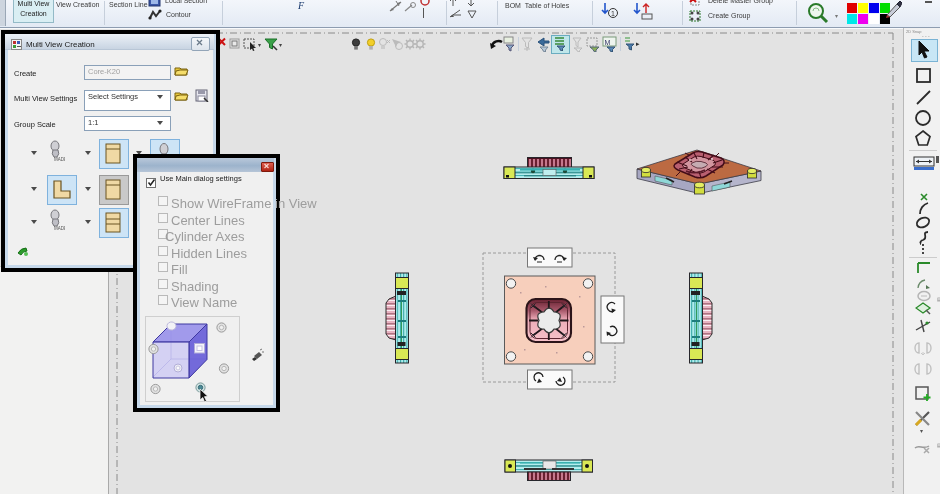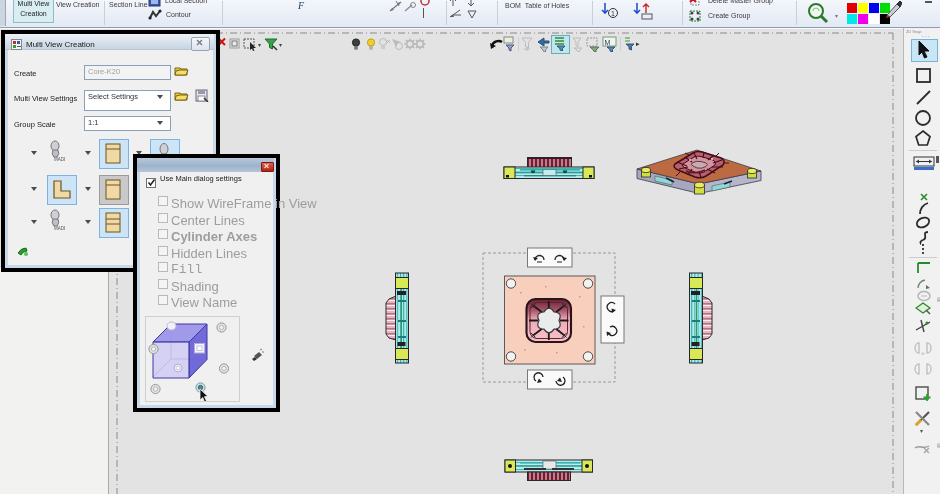--- a/index.html
+++ b/index.html
@@ -715,27 +715,27 @@
     </svg>
  <div class="lbl" style="left:23px;top:16px;">Use Main dialog settings</div>
 
  <div class="cbg" style="left:21px;top:38px;"></div>
  <div class="glbl" style="left:34px;top:38px;">Show WireFrame in View</div>
 
  <div class="cbg" style="left:21px;top:54.5px;"></div>
  <div class="glbl" style="left:34px;top:54.5px;">Center Lines</div>
 
  <div class="cbg" style="left:21px;top:71px;"></div>
- <div class="glbl" style="left:34px;top:71px;font-weight:bold;">Cylinder Axes</div>
+ <div class="glbl" style="left:28px;top:71px;">Cylinder Axes</div>
 
  <div class="cbg" style="left:21px;top:87.5px;"></div>
  <div class="glbl" style="left:34px;top:87.5px;">Hidden Lines</div>
 
  <div class="cbg" style="left:21px;top:104px;"></div>
- <div class="glbl" style="left:34px;top:104px;font-family:Liberation Mono, monospace;">Fill</div>
+ <div class="glbl" style="left:34px;top:104px;">Fill</div>
 
  <div class="cbg" style="left:21px;top:120.5px;"></div>
  <div class="glbl" style="left:34px;top:120.5px;">Shading</div>
 
  <div class="cbg" style="left:21px;top:137px;"></div>
  <div class="glbl" style="left:34px;top:137px;">View Name</div>
 
  <div class="abs" style="left:8px;top:158px;width:93px;height:84px;border:1px solid #cfcfcf;"></div>
 
  <svg class="abs" style="left:0px;top:160px;" width="110" height="82">

